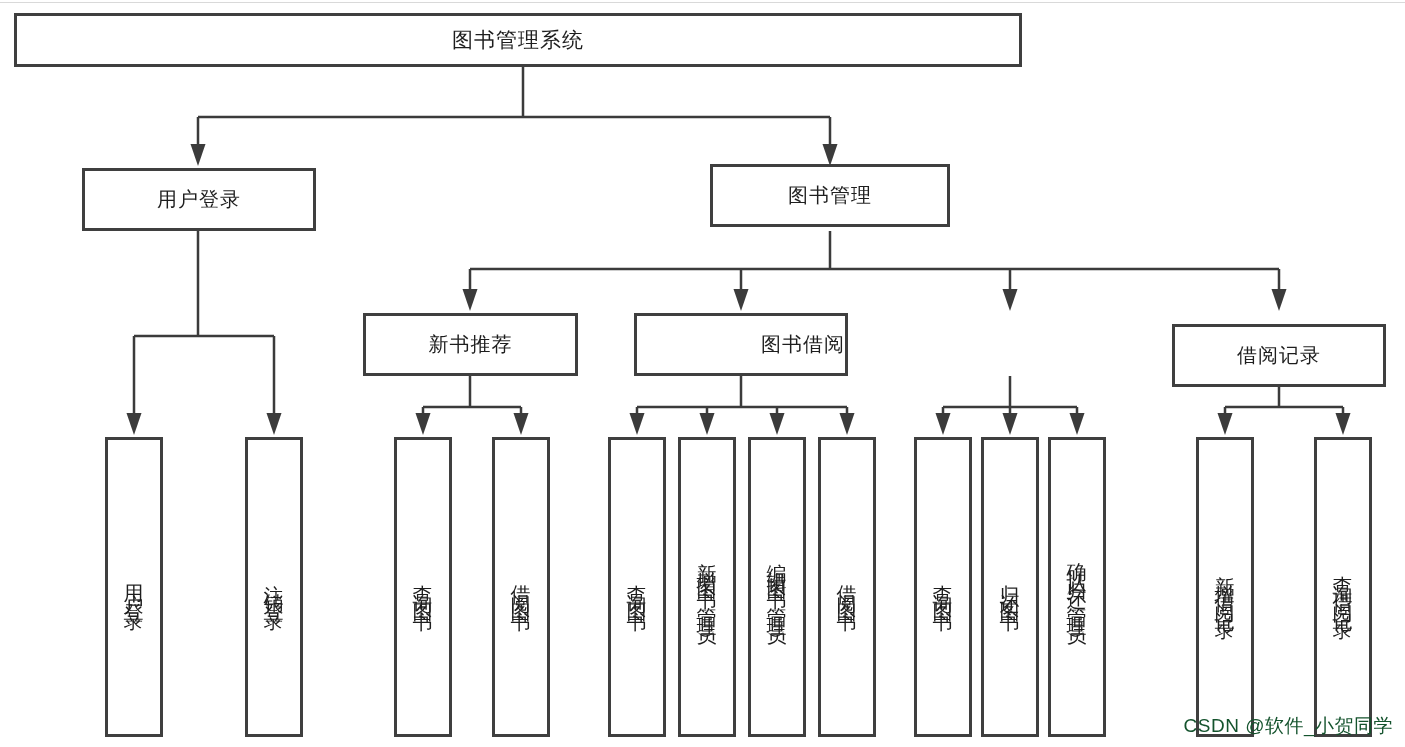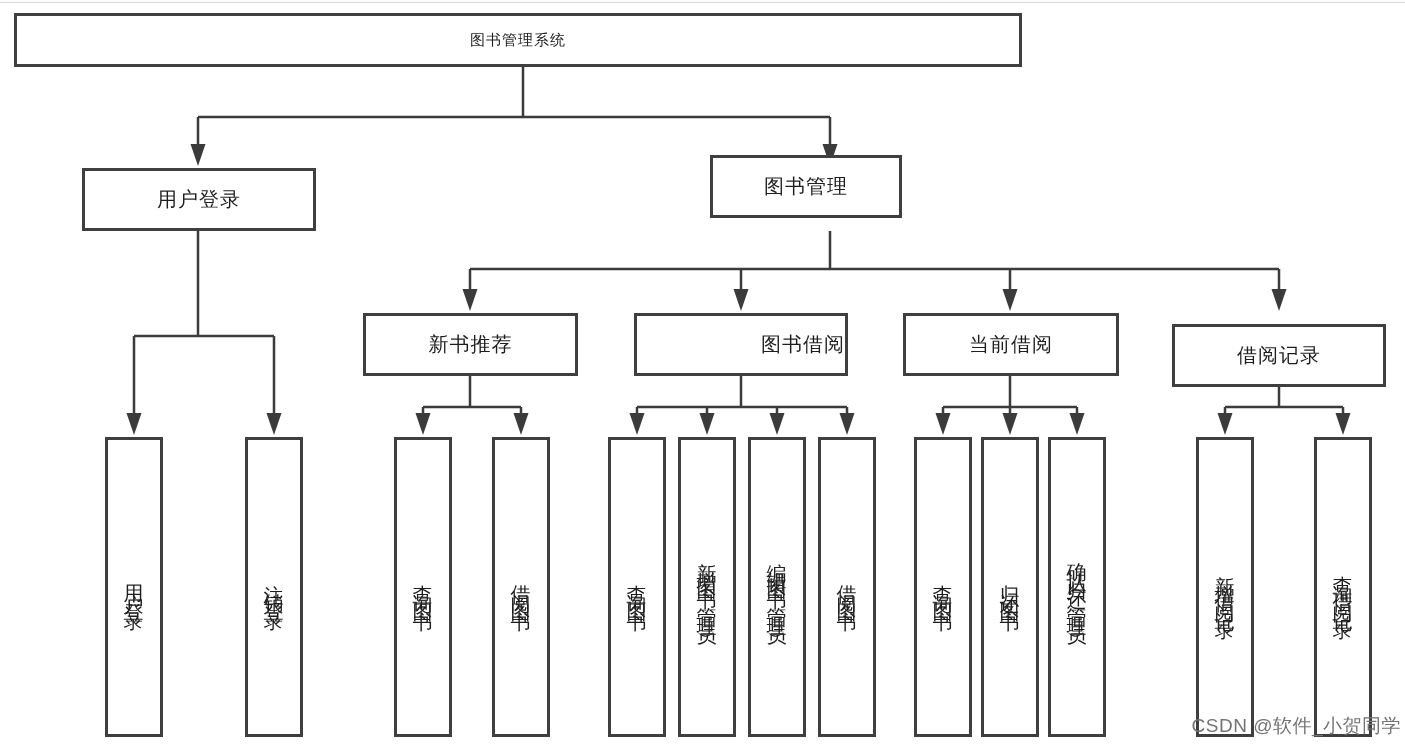--- a/index.html
+++ b/index.html
@@ -9,32 +9,32 @@
   }
   .top-rule{position:absolute;left:0;top:2px;width:1405px;height:1px;background:#d9d9d9;}
   svg.connectors{position:absolute;left:0;top:0;}
   svg.connectors path{fill:none;stroke:#3b3b3b;stroke-width:2.5;}
   svg.connectors polygon{fill:#3b3b3b;stroke:none;}
   .box{
     position:absolute;background:#ffffff;border:3px solid #3f3f3f;box-sizing:border-box;
     display:flex;align-items:center;justify-content:center;
     font-size:20px;letter-spacing:1px;white-space:nowrap;
   }
-  .box.root{font-size:15px;}
+  .box.root{font-size:21px;}
   .leaf{
     position:absolute;background:#ffffff;border:3px solid #3f3f3f;box-sizing:border-box;
     display:flex;align-items:center;justify-content:center;width:58px;height:300px;top:437px;
   }
   .vtext{
     writing-mode:vertical-rl;text-orientation:mixed;
     font-size:20px;line-height:1;letter-spacing:9px;
   }
   .watermark{
-    position:absolute;right:4px;bottom:8px;font-size:19px;letter-spacing:0.5px;
-    color:#737373;z-index:5;white-space:nowrap;text-align:center;
+    position:absolute;right:12px;bottom:8px;font-size:19px;letter-spacing:0.5px;
+    color:#14532d;z-index:5;white-space:nowrap;text-align:center;
   }
 </style>
 </head>
 <body>
 
 <div id="canvas">
 
   <div class="top-rule"></div>
 
   <svg class="connectors" width="1405" height="747">
@@ -80,32 +80,29 @@
     </g>
   </svg>
 
   <div class="box root" style="left:14px;top:13px;width:1008px;height:54px;">
     <span>图书管理系统</span>
   </div>
 
   <div class="box" style="left:82px;top:168px;width:234px;height:63px;">
     <span>用户登录</span>
   </div>
-  <div class="box" style="left:710px;top:155px;width:192px;height:63px;">
+  <div class="box" style="left:710px;top:164px;width:240px;height:63px;">
     <span>图书管理</span>
   </div>
 
   <div class="box" style="left:363px;top:313px;width:215px;height:63px;">
     <span>新书推荐</span>
   </div>
   <div class="box" style="left:634px;top:313px;width:214px;height:63px;justify-content:flex-end;">
     <span>图书借阅</span>
-  </div>
-  <div class="box" style="left:903px;top:313px;width:216px;height:63px;">
-    <span>当前借阅</span>
   </div>
   <div class="box" style="left:1172px;top:324px;width:214px;height:63px;">
     <span>借阅记录</span>
   </div>
 
   <div class="leaf" style="left:105px;">
     <span class="vtext">用户登录</span>
   </div>
   <div class="leaf" style="left:245px;">
     <span class="vtext">注销登录</span>

